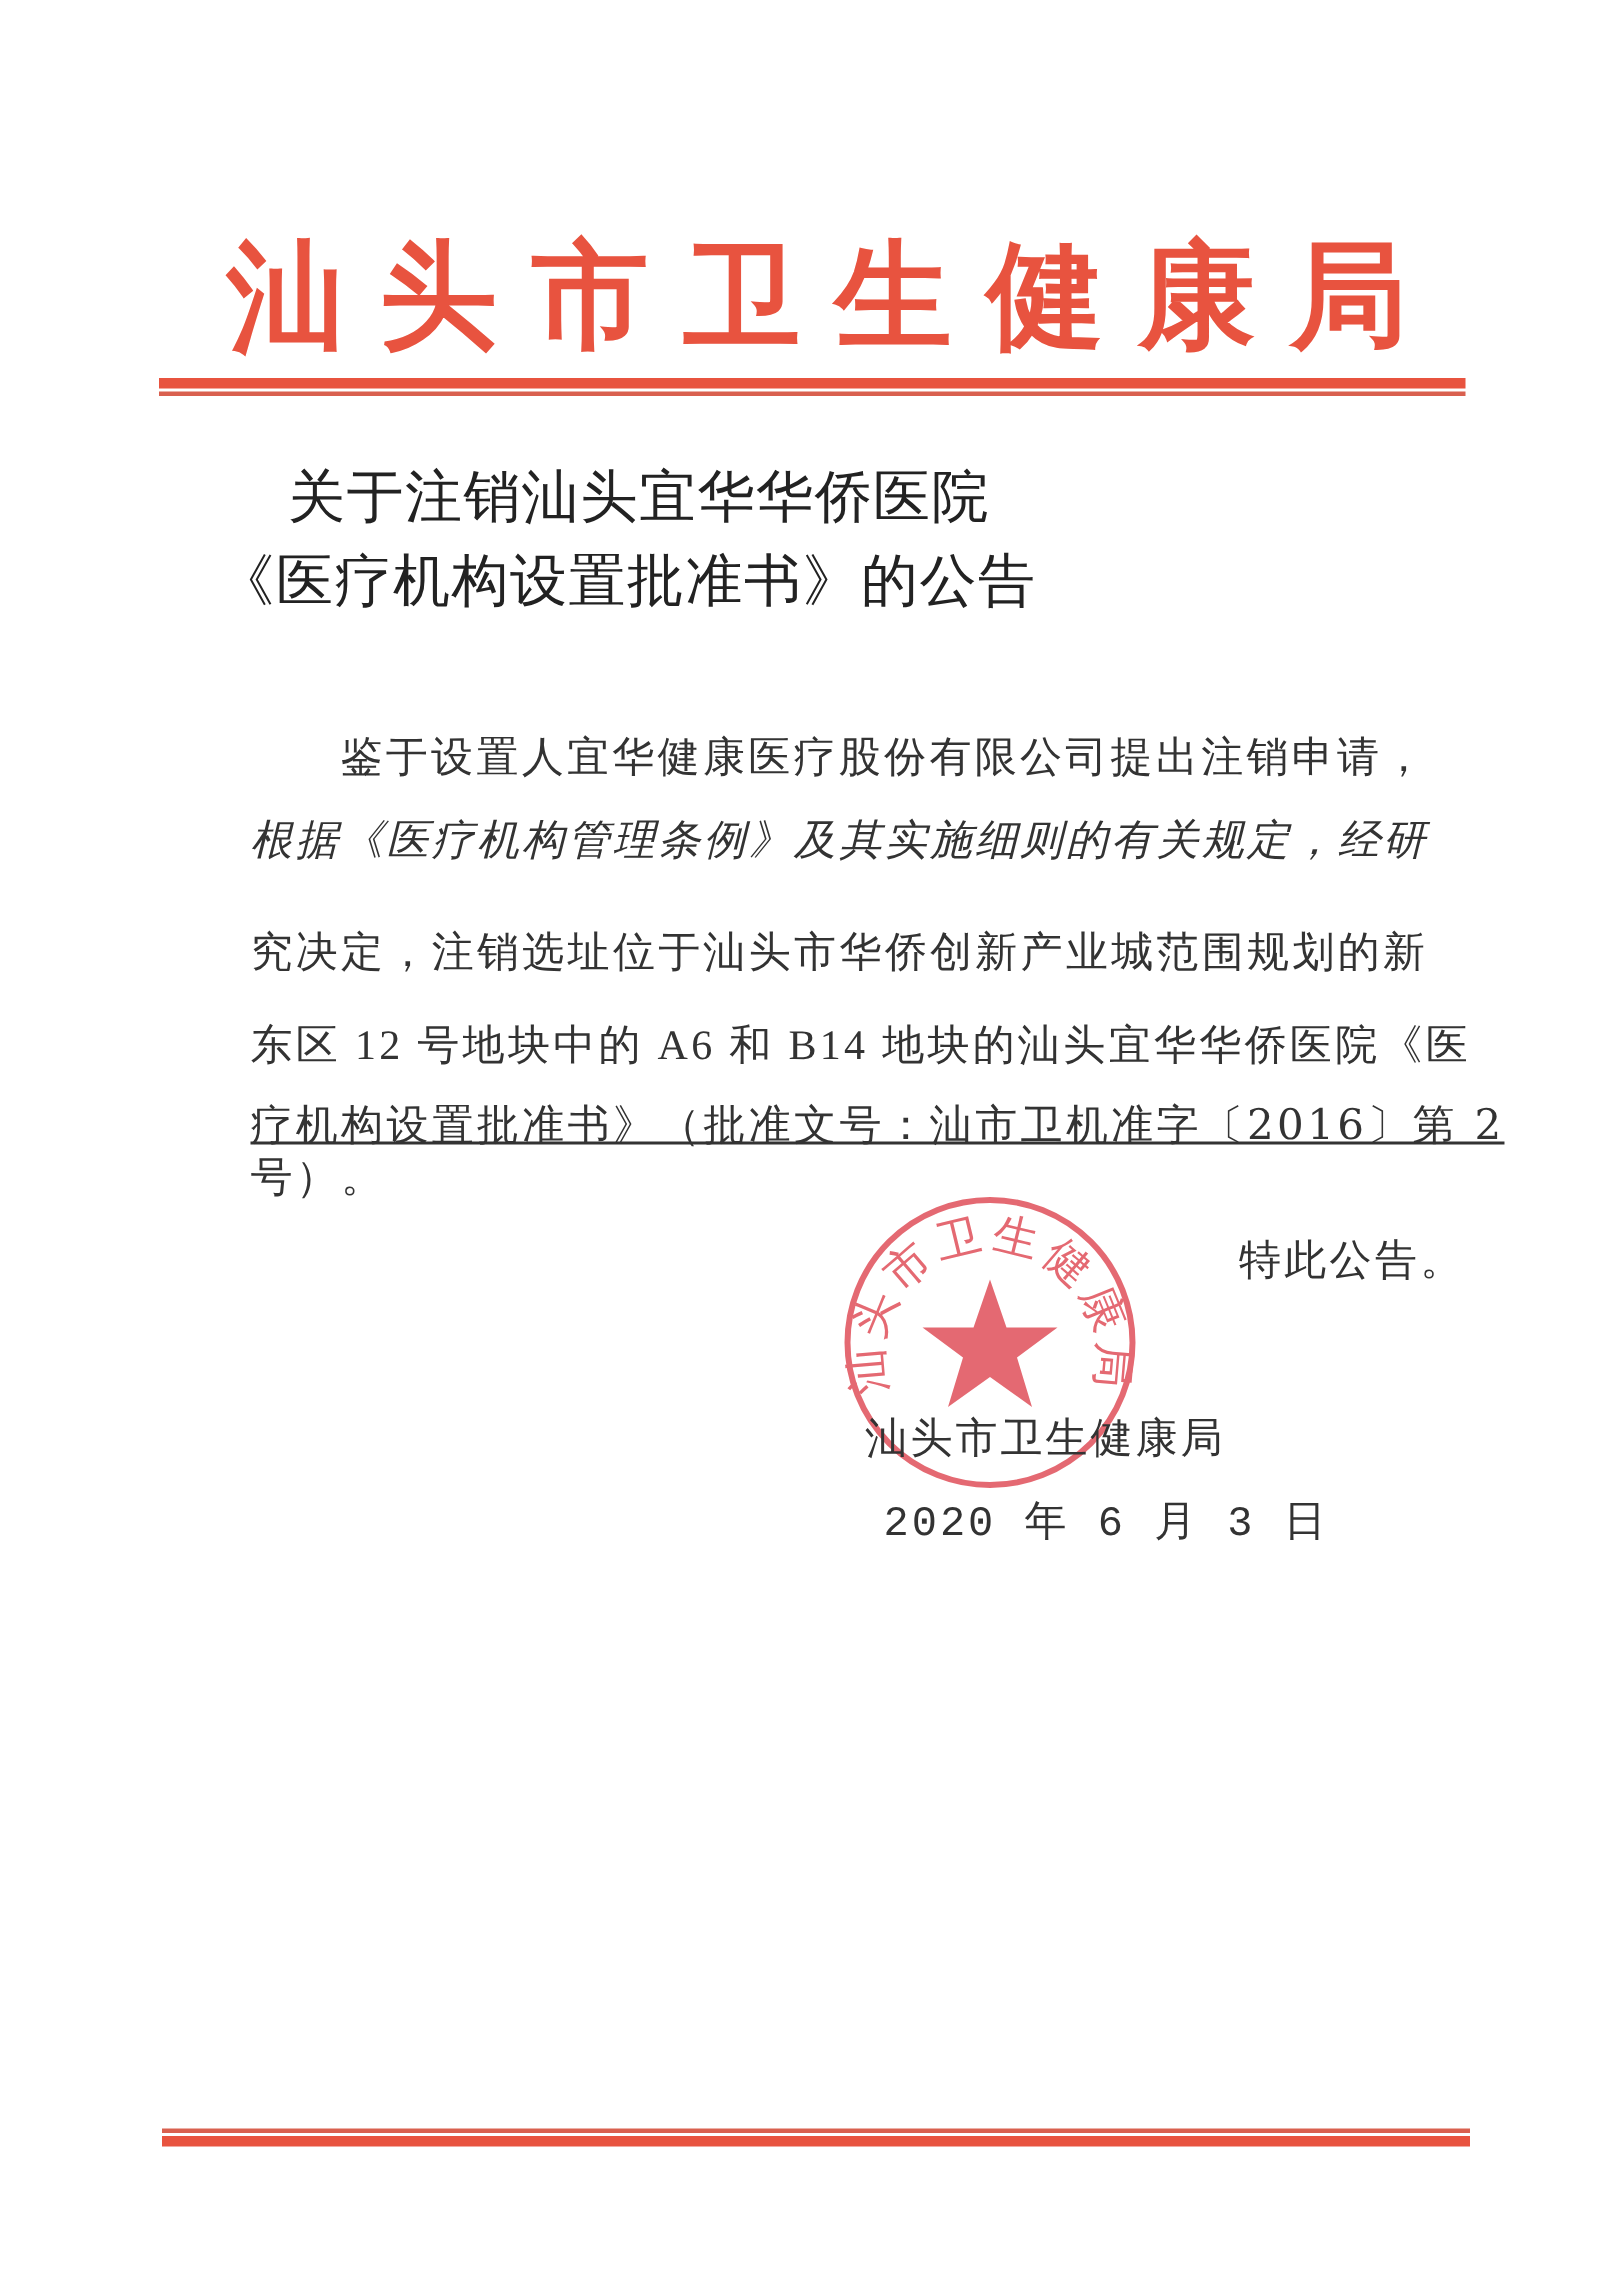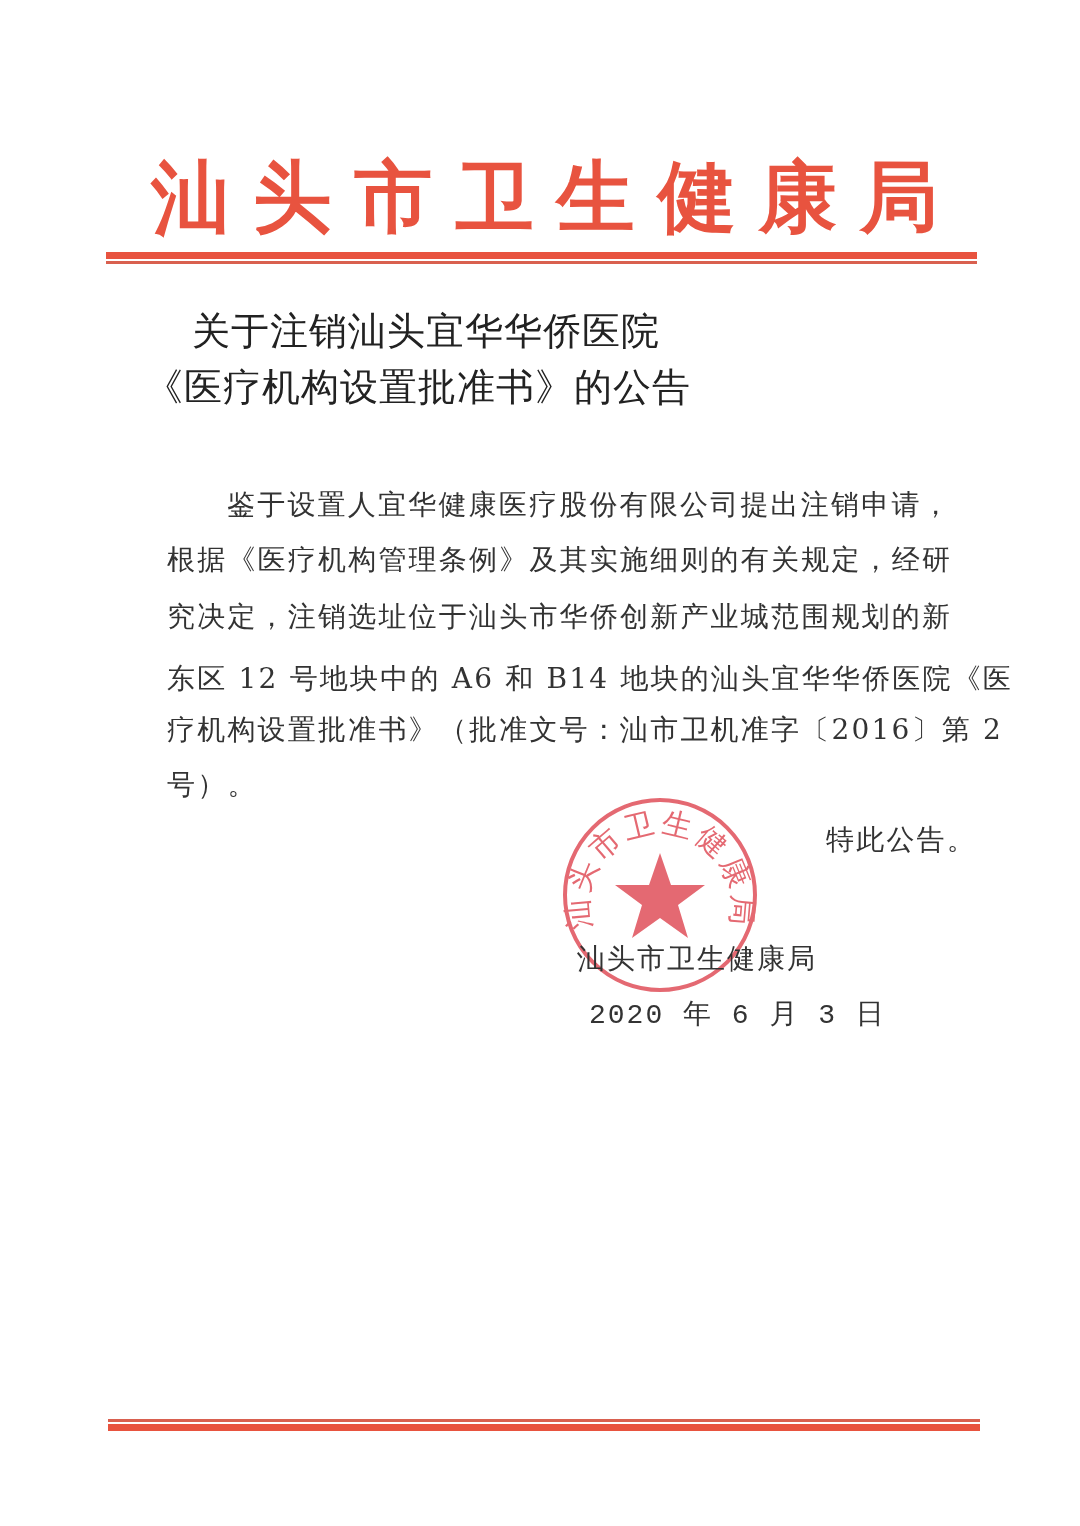--- a/index.html
+++ b/index.html
@@ -44,24 +44,24 @@
   <span>局</span>
 </div>
 
 <div class="abs rule-thick" style="left:106px; top:252px; width:871px; height:7px;"></div>
 <div class="abs rule-thin" style="left:106px; top:261px; width:871px; height:3px;"></div>
 
 <div class="abs doc-title" style="top:306px;">关于注销汕头宜华华侨医院</div>
 <div class="abs doc-title" style="top:362px; left:-8px;">《医疗机构设置批准书》的公告</div>
 
 <div class="abs body-line" style="top:487px; left:227px;">鉴于设置人宜华健康医疗股份有限公司提出注销申请，</div>
-<div class="abs body-line" style="top:542px;">根据《医疗机构管理条例》及其实施细则的有关规定，经研</div>
-<div class="abs body-line" style="top:599px;">究决定，注销选址位于汕头市华侨创新产业城范围规划的新</div>
-<div class="abs body-line" style="top:661px;">东区 12 号地块中的 A6 和 B14 地块的汕头宜华华侨医院《医</div>
-<div class="abs body-line" style="top:712px;">疗机构设置批准书》（批准文号：汕市卫机准字〔2016〕第 2</div>
+<div class="abs body-line" style="top:542px;font-style:italic;">根据《医疗机构管理条例》及其实施细则的有关规定，经研</div>
+<div class="abs body-line" style="top:617px;">究决定，注销选址位于汕头市华侨创新产业城范围规划的新</div>
+<div class="abs body-line" style="top:680px;font-family:Liberation Serif, serif;">东区 12 号地块中的 A6 和 B14 地块的汕头宜华华侨医院《医</div>
+<div class="abs body-line" style="top:732px;text-decoration:underline;">疗机构设置批准书》（批准文号：汕市卫机准字〔2016〕第 2</div>
 <div class="abs body-line" style="top:767px;">号）。</div>
 <div class="abs body-line" style="top:822px; left:227px;text-align:right;">特此公告。</div>
 
 <svg class="abs stamp" viewBox="0 0 200 200" style="opacity:0.85;">
   <defs>
     <path id="sealArc" d="M 40 150 A 72 72 0 1 1 160 150"></path>
   </defs>
   <circle cx="100" cy="100" r="95" fill="none" stroke="#e0505a" stroke-width="4"></circle>
   <text font-size="30" fill="#e0505a" font-family="DejaVu Serif, serif" letter-spacing="4">
     <textPath href="#sealArc" startOffset="50%" text-anchor="middle">汕头市卫生健康局</textPath>

